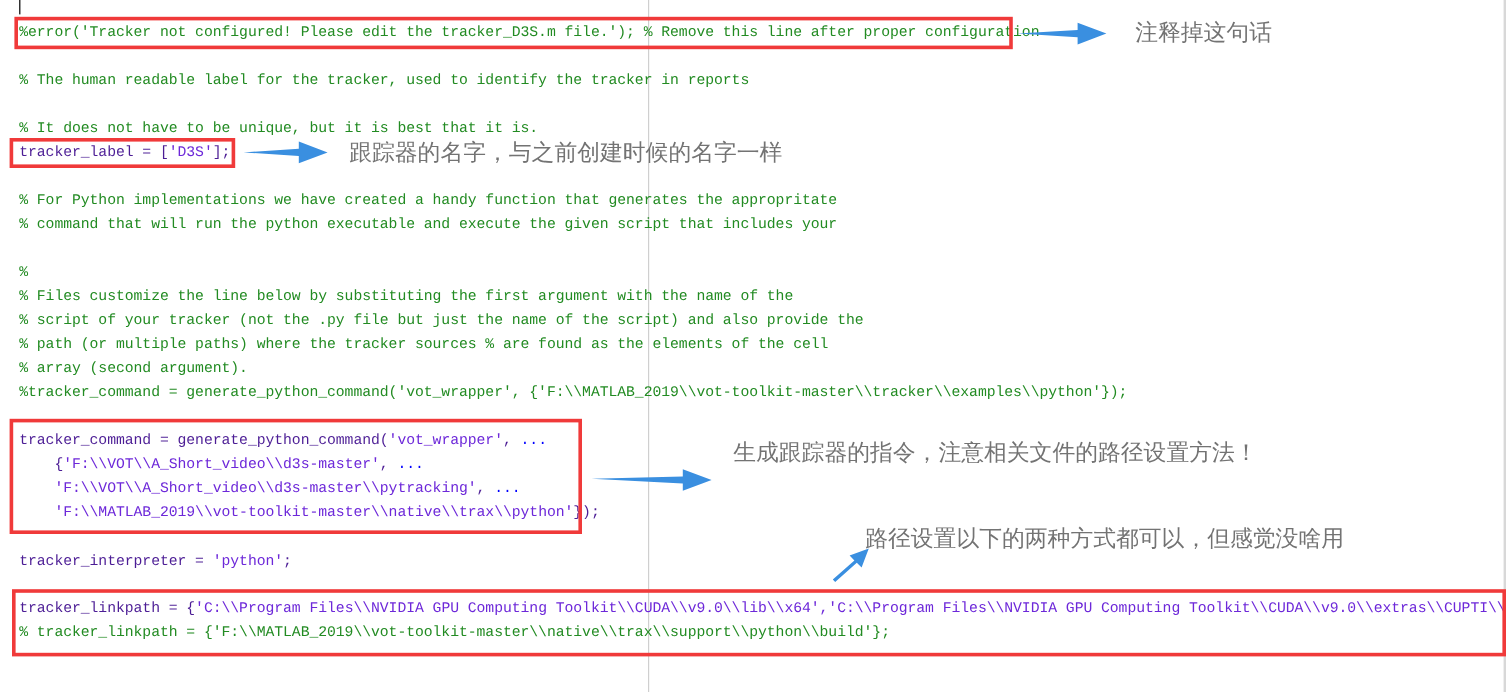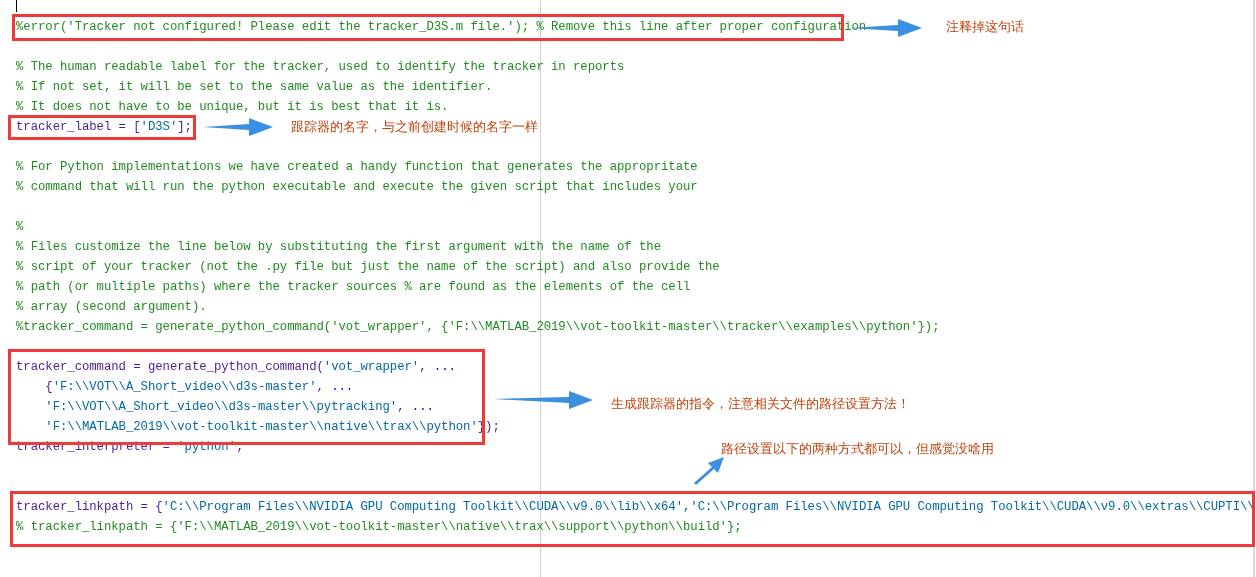--- a/index.html
+++ b/index.html
@@ -20,63 +20,62 @@
     .caret {
       position: absolute; left: 16px; top: 0; width: 1px; height: 12px;
       background: #000;
     }
     .line {
       position: absolute; left: 16px; height: 20px; line-height: 20px;
       font-size: 12.3px; white-space: pre; color: #000;
       letter-spacing: -0.05px;
     }
     .cmt { color: #228b22; }
-    .str { color: #0369a1; }
+    .str { color: #6d28d9; }
     .kw  { color: #0000ff; }
     .plain { color: #4c1d95; }
     .box {
       position: absolute; border: 3px solid #f03a3a; box-sizing: border-box;
     }
     .note {
-      position: absolute; color: #c2410c; font-family: "DejaVu Sans", sans-serif;
-      font-size: 13px; white-space: nowrap; line-height: 20px;
+      position: absolute; color: #737373; font-family: "DejaVu Sans", sans-serif;
+      font-size: 19px; white-space: nowrap; line-height: 20px;
     }
     .arrow { position: absolute; }
   </style>
 </head>
 <body>
 
 <div class="editor">
   <div class="margin-line"></div>
   <div class="right-border"></div>
   <div class="caret"></div>
 
   <div class="line cmt" style="top:17px;">%error('Tracker not configured! Please edit the tracker_D3S.m file.'); % Remove this line after proper configuration</div>
 
   <div class="line cmt" style="top:57px;">% The human readable label for the tracker, used to identify the tracker in reports</div>
-  <div class="line cmt" style="top:77px;">% If not set, it will be set to the same value as the identifier.</div>
   <div class="line cmt" style="top:97px;">% It does not have to be unique, but it is best that it is.</div>
 
   <div class="line" style="top:117px;"><span class="plain">tracker_label = [</span><span class="str">'D3S'</span><span class="plain">];</span></div>
 
   <div class="line cmt" style="top:157px;">% For Python implementations we have created a handy function that generates the appropritate</div>
   <div class="line cmt" style="top:177px;">% command that will run the python executable and execute the given script that includes your</div>
   <div class="line cmt" style="top:217px;">%</div>
   <div class="line cmt" style="top:237px;">% Files customize the line below by substituting the first argument with the name of the</div>
   <div class="line cmt" style="top:257px;">% script of your tracker (not the .py file but just the name of the script) and also provide the</div>
   <div class="line cmt" style="top:277px;">% path (or multiple paths) where the tracker sources % are found as the elements of the cell</div>
   <div class="line cmt" style="top:297px;">% array (second argument).</div>
   <div class="line cmt" style="top:317px;">%tracker_command = generate_python_command('vot_wrapper', {'F:\\MATLAB_2019\\vot-toolkit-master\\tracker\\examples\\python'});</div>
 
   <div class="line" style="top:357px;"><span class="plain">tracker_command = generate_python_command(</span><span class="str">'vot_wrapper'</span><span class="plain">, </span><span class="kw">...</span></div>
   <div class="line" style="top:377px;"><span class="plain">    {</span><span class="str">'F:\\VOT\\A_Short_video\\d3s-master'</span><span class="plain">, </span><span class="kw">...</span></div>
   <div class="line" style="top:397px;"><span class="plain">    </span><span class="str">'F:\\VOT\\A_Short_video\\d3s-master\\pytracking'</span><span class="plain">, </span><span class="kw">...</span></div>
   <div class="line" style="top:417px;"><span class="plain">    </span><span class="str">'F:\\MATLAB_2019\\vot-toolkit-master\\native\\trax\\python'</span><span class="plain">});</span></div>
 
-  <div class="line" style="top:437px;"><span class="plain">tracker_interpreter = </span><span class="str">'python'</span><span class="plain">;</span></div>
+  <div class="line" style="top:458px;"><span class="plain">tracker_interpreter = </span><span class="str">'python'</span><span class="plain">;</span></div>
 
   <div class="line" style="top:497px;"><span class="plain">tracker_linkpath = {</span><span class="str">'C:\\Program Files\\NVIDIA GPU Computing Toolkit\\CUDA\\v9.0\\lib\\x64','C:\\Program Files\\NVIDIA GPU Computing Toolkit\\CUDA\\v9.0\\extras\\CUPTI\\libx64'</span></div>
   <div class="line cmt" style="top:517px;">% tracker_linkpath = {'F:\\MATLAB_2019\\vot-toolkit-master\\native\\trax\\support\\python\\build'};</div>
 </div>
 
 <div class="box" style="left:12px; top:14px; width:832px; height:27px;"></div>
 <div class="box" style="left:8px; top:115px; width:188px; height:25px;"></div>
 <div class="box" style="left:8px; top:349px; width:477px; height:96px;"></div>
 <div class="box" style="left:10px; top:491px; width:1245px; height:56px;"></div>
 
@@ -88,14 +87,14 @@
 </svg>
 <svg class="arrow" style="left:493px; top:390px;" width="102" height="20">
   <polygon points="0,9 76,7 76,1 100,10 76,19 76,13" fill="#3a8fe0"></polygon>
 </svg>
 <svg class="arrow" style="left:692px; top:455px;" width="34" height="30">
   <polygon points="2,28 20,12 16,8 32,2 26,18 22,14 4,30" fill="#3a8fe0"></polygon>
 </svg>
 
 <div class="note" style="left:946px; top:17px;">注释掉这句话</div>
 <div class="note" style="left:291px; top:117px;">跟踪器的名字，与之前创建时候的名字一样</div>
-<div class="note" style="left:611px; top:394px;">生成跟踪器的指令，注意相关文件的路径设置方法！</div>
+<div class="note" style="left:611px; top:367px;">生成跟踪器的指令，注意相关文件的路径设置方法！</div>
 <div class="note" style="left:721px; top:439px;">路径设置以下的两种方式都可以，但感觉没啥用</div>
 
 </body></html>

